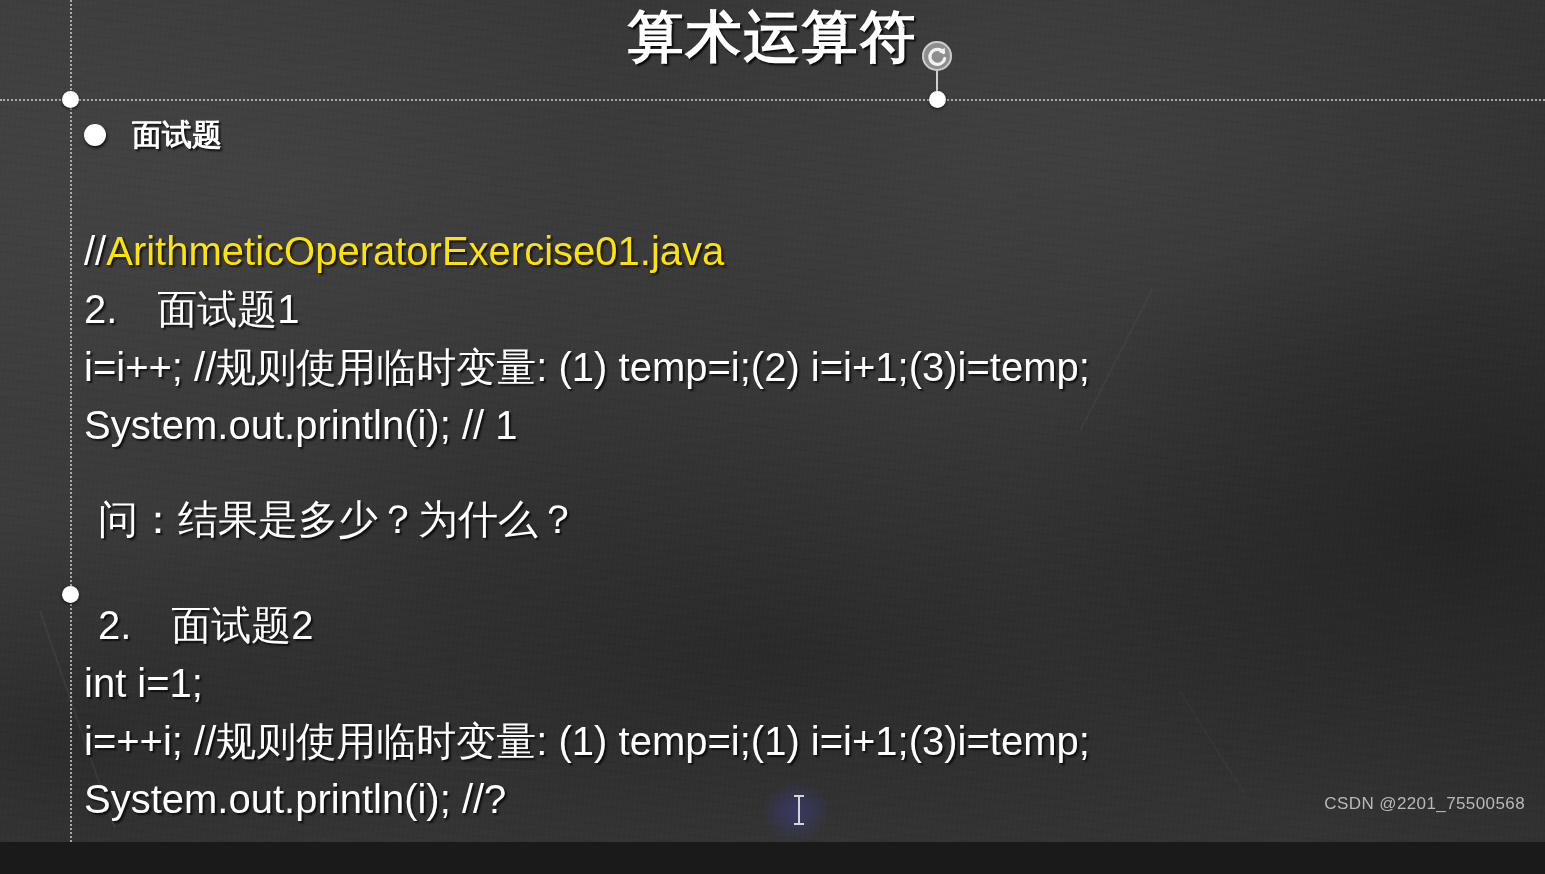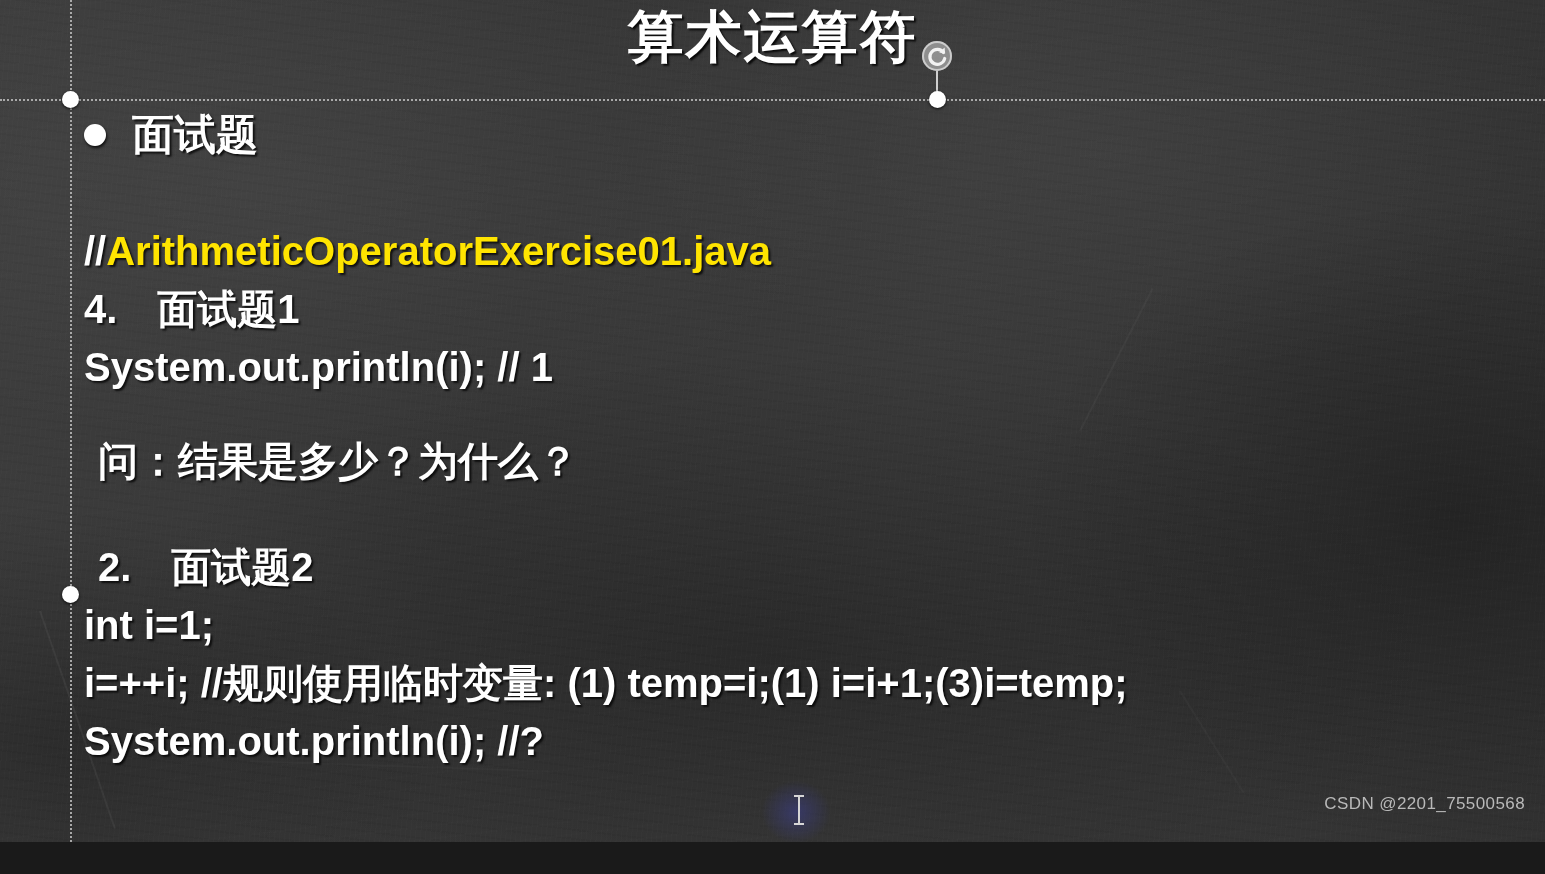--- a/index.html
+++ b/index.html
@@ -117,40 +117,40 @@
 
   
   #body-block {
     position: absolute;
     left: 84px;
     top: 104px;
     width: 1400px;
   }
   .line {
     color: #ffffff;
-    font-weight: bold;
+    font-weight: normal;
     white-space: pre;
     text-shadow: 2px 2px 2px rgba(0,0,0,0.75);
   }
   .bullet-row {
     display: flex;
     align-items: center;
     height: 62px;
   }
   .bullet-dot {
     width: 22px;
     height: 22px;
     border-radius: 50%;
     background: #ffffff;
     margin-right: 26px;
     flex: none;
     box-shadow: 1px 2px 3px rgba(0,0,0,0.8);
   }
   .bullet-text {
-    font-size: 42px;
+    font-size: 30px;
     font-weight: bold;
     color: #ffffff;
     text-shadow: 2px 2px 2px rgba(0,0,0,0.75);
   }
   .code {
     font-size: 40px;
     line-height: 58px;
     letter-spacing: 0px;
   }
   .code-yellow { color: #ffe400; }
@@ -225,21 +225,22 @@
 
     <div class="bullet-row">
       <span class="bullet-dot"></span>
       <span class="bullet-text">面试题</span>
     </div>
 
     <div class="gap-md"></div>
 
     <div class="line code"><span>//</span><span class="code-yellow">ArithmeticOperatorExercise01.java</span></div>
 
-    <div class="line code">4. 面试题1</div>
+    <div class="line code">2. 面试题1</div>
+    <div class="line code">i=i++; //规则使用临时变量: (1) temp=i;(2) i=i+1;(3)i=temp;</div>
     <div class="line code">System.out.println(i); // 1</div>
     <div class="line code" style="padding-left:14px;margin-top:36px;">问：结果是多少？为什么？</div>
 
     <div class="gap-sm"></div>
 
     <div class="line code" style="padding-left:14px;">2. 面试题2</div>
     <div class="line code">int i=1;</div>
     <div class="line code">i=++i; //规则使用临时变量: (1) temp=i;(1) i=i+1;(3)i=temp;</div>
     <div class="line code">System.out.println(i); //?</div>
   </div>

